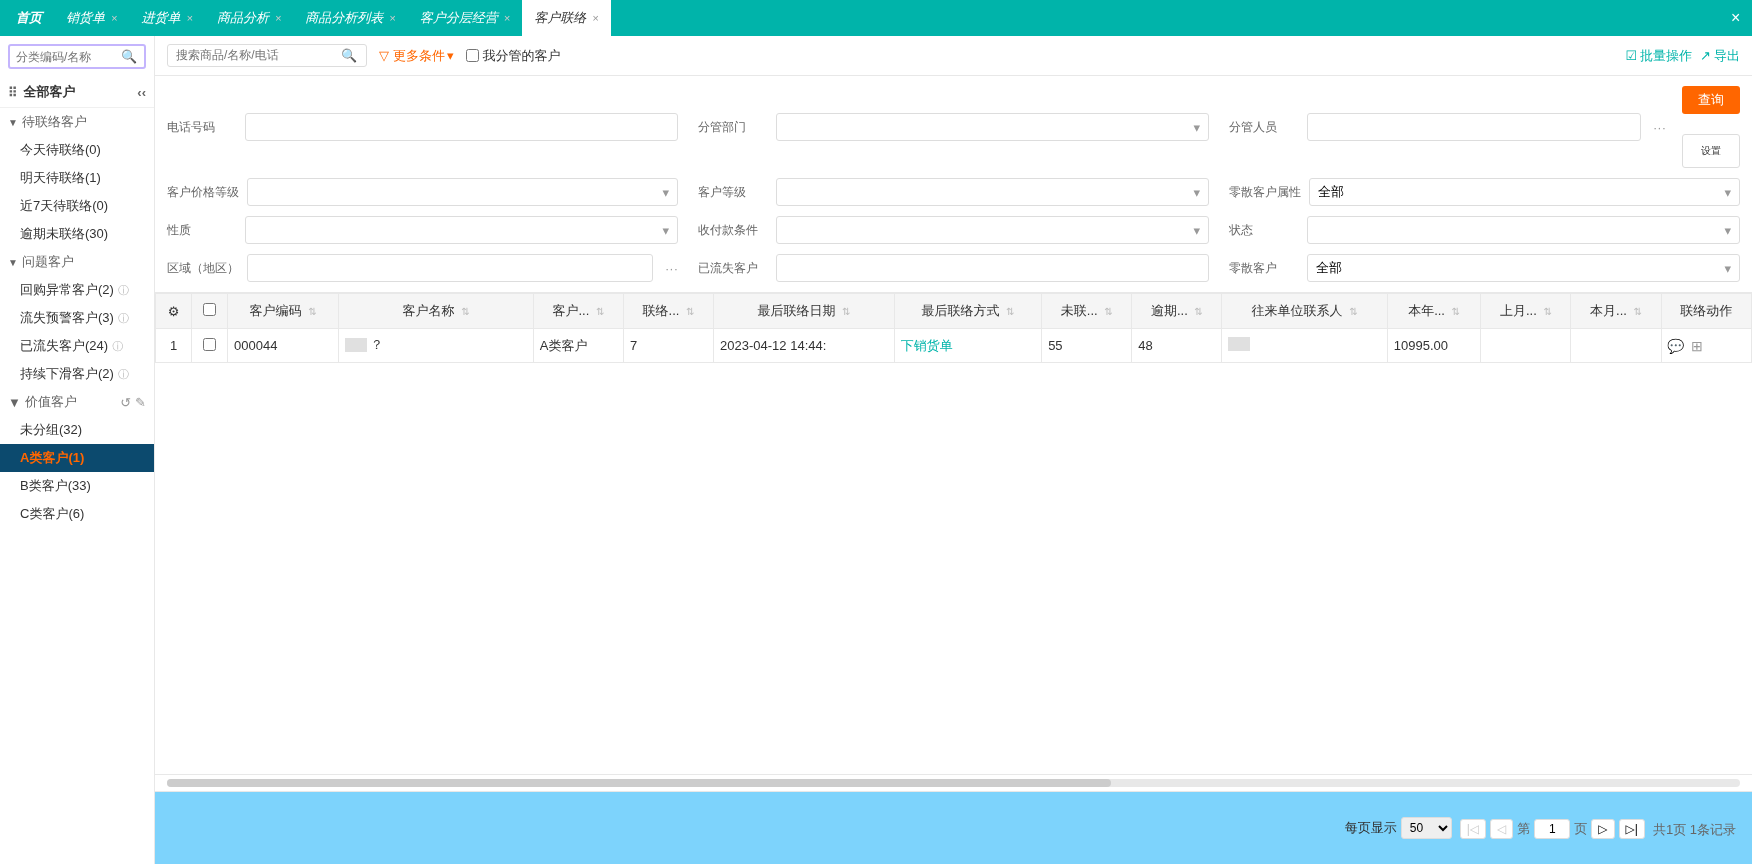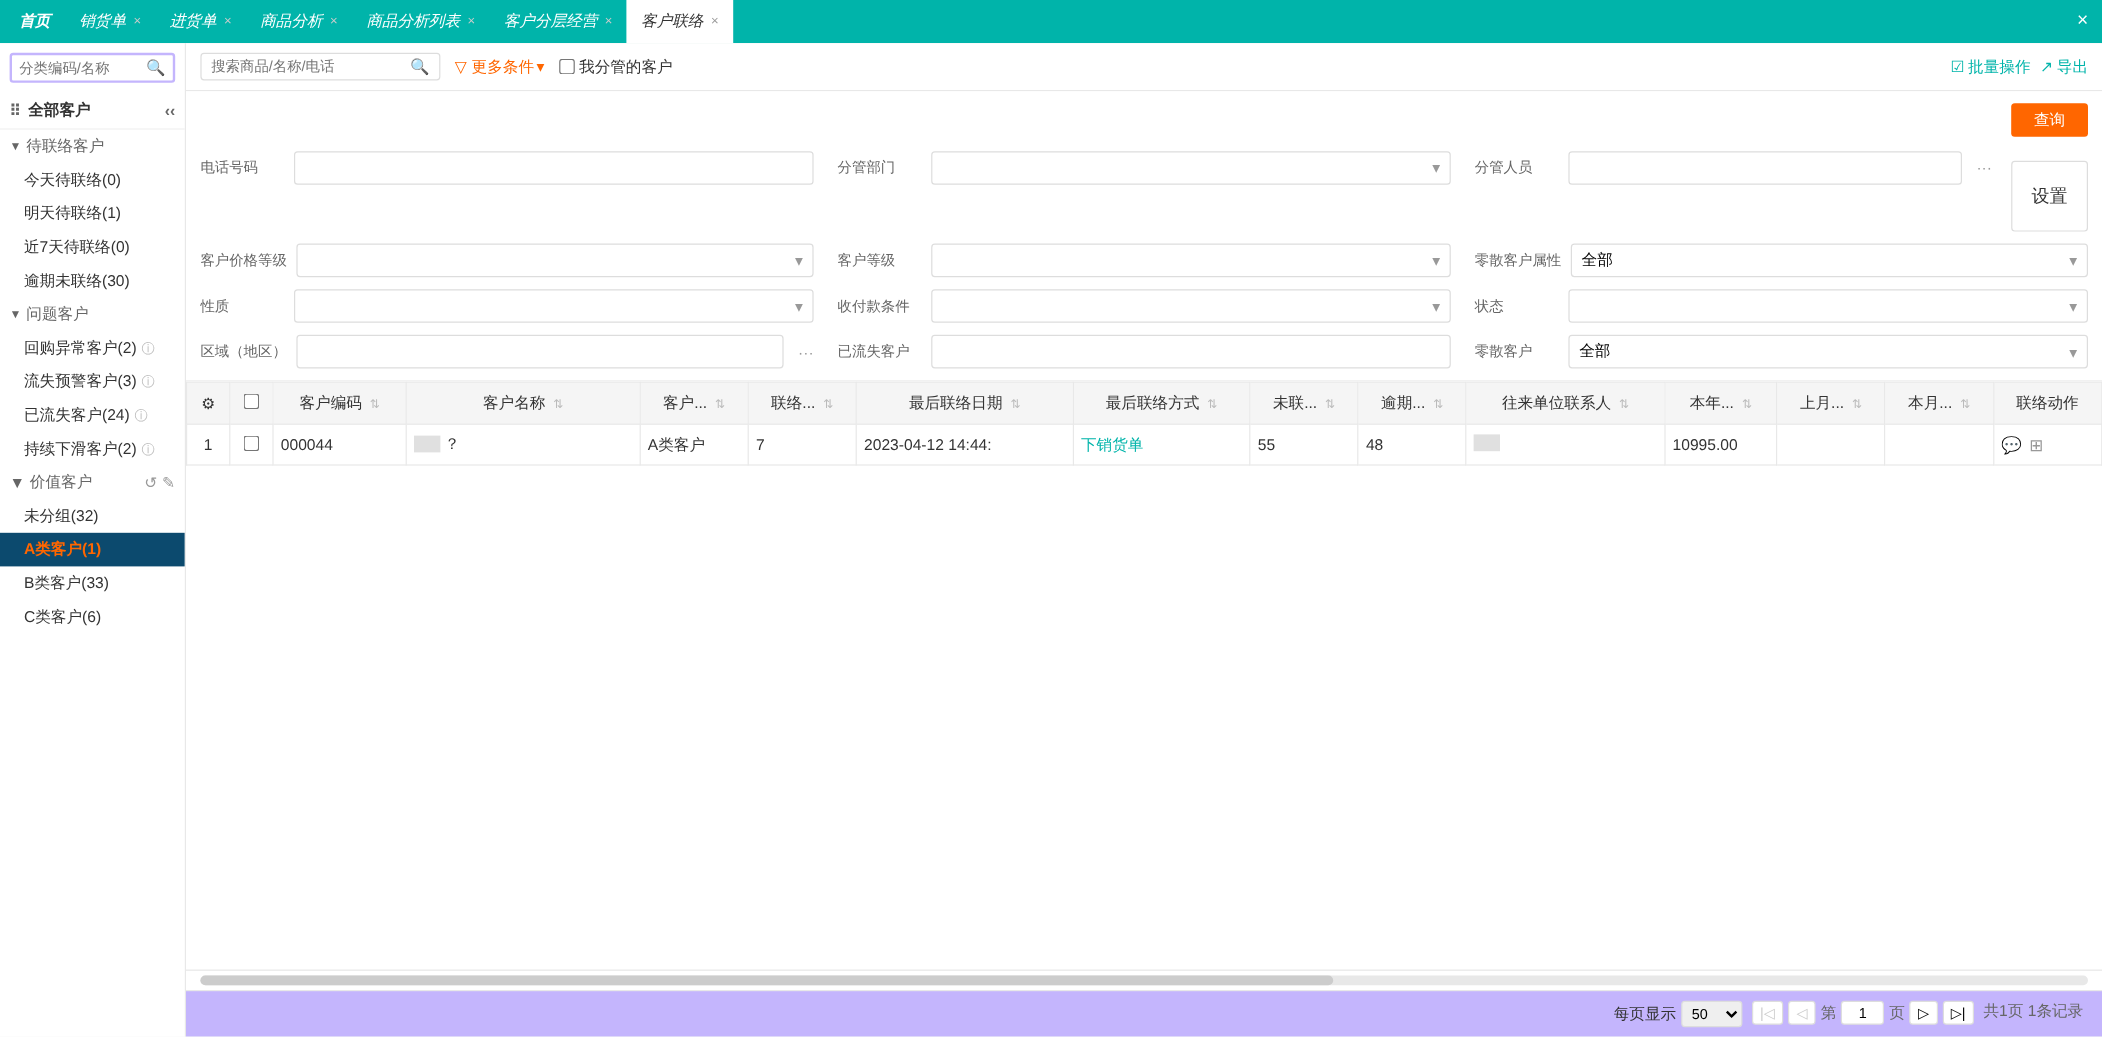--- a/index.html
+++ b/index.html
@@ -175,23 +175,23 @@
       flex: 1; height: 8px; background: #e8e8e8; border-radius: 4px;
       position: relative;
     }
     .scrollbar-thumb {
       position: absolute; left: 0; top: 0;
       width: 60%; height: 8px; background: #ccc; border-radius: 4px;
     }
 
     
     .pagination {
-      background: #c4b5fd; border-top: 1px solid #e8e8e8;
-      display: flex; align-items: flex-start; justify-content: flex-end;
-      padding: 8px 16px; gap: 8px; font-size: 12px;
+      background: #7dd3fc; border-top: 1px solid #e8e8e8;
+      display: flex; align-items: flex-end; justify-content: flex-end;
+      padding: 25px 16px; gap: 8px; font-size: 12px;
     }
     .pagination .per-page {
       display: flex; align-items: center; gap: 4px; color: #333;
     }
     .pagination .per-page select {
       border: 1px solid #ddd; border-radius: 3px; padding: 2px 4px; font-size: 12px;
     }
     .pagination .page-nav {
       display: flex; align-items: center; gap: 4px; color: #666;
     }
@@ -206,21 +206,21 @@
     }
     .pagination .total-info { color: #666; }
 
     
     .btn-orange {
       background: #f60; color: #fff; border: none; border-radius: 3px;
       padding: 5px 16px; cursor: pointer; font-size: 13px;
     }
     .btn-white {
       background: #fff; color: #333; border: 1px solid #ddd; border-radius: 3px;
-      padding: 19px 16px; cursor: pointer; font-size: 15px;
+      padding: 9px 16px; cursor: pointer; font-size: 10px;
     }
 
     
     input[type="checkbox"] { cursor: pointer; }
 
     
     .name-partial {
       display: inline-flex; align-items: center; gap: 3px;
     }
     .name-block {

